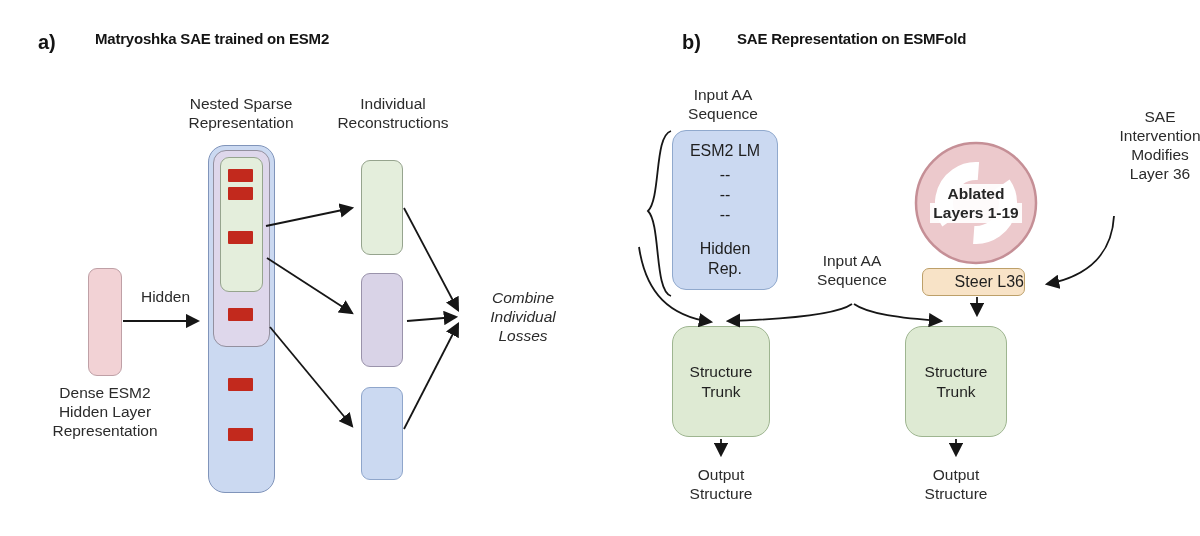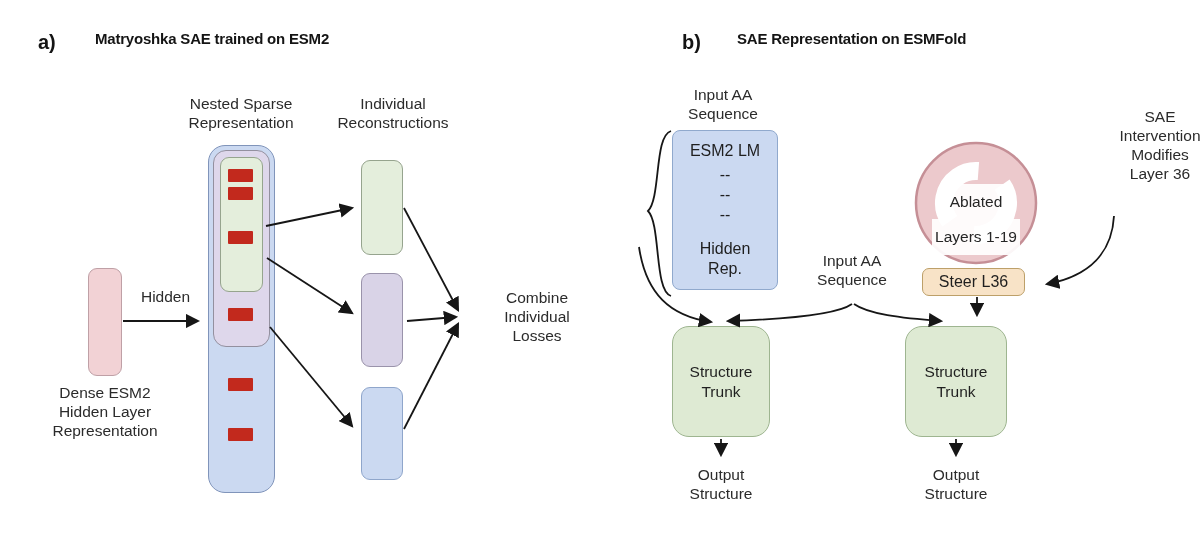--- a/index.html
+++ b/index.html
@@ -16,33 +16,33 @@
   .ptag{position:absolute;z-index:3;font-weight:700;font-size:20px;color:#141414;}
   .ptitle{position:absolute;z-index:3;font-weight:700;font-size:15px;color:#141414;letter-spacing:-0.2px;}
   .pinkbox{background:var(--pink-fill,#f2d2d5);border:1.5px solid var(--pink-border,#bfa0a6);border-radius:9px;}
   .nest-outer{background:var(--blue-fill,#cbd9f1);border:1.5px solid var(--blue-border,#8094ba);border-radius:17px;}
   .nest-mid{background:var(--purple-fill,#ded7eb);border:1.5px solid var(--purple-border,#93909f);border-radius:13px;}
   .nest-inner{background:var(--green-fill,#e4eedc);border:1.5px solid var(--green-border,#96a48e);border-radius:9px;}
   .redblk{background:var(--red-block,#c2291d);border-radius:1px;}
   .recon-g{background:var(--green-fill,#e4eedc);border:1.5px solid var(--green-border,#96a48e);border-radius:9px;}
   .recon-p{background:var(--recon-purple-fill,#d9d3e7);border:1.5px solid var(--recon-purple-border,#9a93ab);border-radius:9px;}
   .recon-b{background:var(--blue-fill,#cbd9f1);border:1.5px solid var(--recon-blue-border,#8fa6cb);border-radius:9px;}
-  .esm2box{background:var(--blue-fill,#cbd9f1);border:1.5px solid var(--esm2-border,#90a9cd);border-radius:8px;font-size:16px;color:#1f1f1f;}
+  .esm2box{background:var(--blue-fill,#cbd9f1);border:1.5px solid var(--esm2-border,#90a9cd);border-radius:14px;font-size:16px;color:#1f1f1f;}
   .esm2box .inner{position:absolute;left:0;right:0;text-align:center;white-space:pre-line;line-height:1.25;}
   .trunk{
     background:var(--trunk-fill,#deead3);border:1.5px solid var(--trunk-border,#9eb590);border-radius:17px;
     display:flex;align-items:center;justify-content:center;text-align:center;
     white-space:pre-line;font-size:15.5px;line-height:1.25;color:#1f1f1f;
   }
   .steer{
     background:var(--steer-fill,#f8e3c7);border:1.5px solid var(--steer-border,#bda069);border-radius:7px;
     display:flex;align-items:center;justify-content:center;font-size:16px;color:#1f1f1f;
   }
   .ablated-label{position:absolute;z-index:3;text-align:center;font-size:15.5px;line-height:1.25;color:#262626;}
-  .ablated-label span{background:rgba(255,255,255,0.92);padding:8px 3px;display:inline-block;}
+  .ablated-label span{background:rgba(255,255,255,0.92);padding:0 3px;display:inline-block;font-weight:bold;}
 </style>
 </head>
 <body>
 
 <div class="canvas">
 
   <div class="box pinkbox" style="left:88px;top:268px;width:34px;height:108px;"></div>
 
   <div class="box nest-outer" style="left:208px;top:145px;width:67px;height:348px;"></div>
   <div class="box nest-mid" style="left:213px;top:150px;width:57px;height:197px;"></div>
@@ -61,21 +61,21 @@
 
   <div class="box esm2box" style="left:672px;top:130px;width:106px;height:160px;">
     <div class="inner" style="top:10px;">ESM2 LM</div>
     <div class="inner" style="top:34px;">--
 --
 --</div>
     <div class="inner" style="bottom:10px;">Hidden
 Rep.</div>
   </div>
 
-  <div class="box steer" style="left:922px;top:268px;width:103px;height:28px;">
+  <div class="box steer" style="left:922px;top:268px;width:103px;height:28px;justify-content:flex-end;">
     <span>Steer L36</span>
   </div>
 
   <div class="box trunk" style="left:672px;top:326px;width:98px;height:111px;">Structure
 Trunk</div>
   <div class="box trunk" style="left:905px;top:326px;width:102px;height:111px;">Structure
 Trunk</div>
 
   <svg class="overlay" viewBox="0 0 1200 536">
     <defs>
@@ -112,21 +112,21 @@
   <div class="ptitle" style="left:95px;top:30px;">Matryoshka SAE trained on ESM2</div>
 
   <div class="lbl" style="left:166px;top:95px;width:150px;">Nested Sparse
 Representation</div>
   <div class="lbl" style="left:318px;top:95px;width:150px;">Individual
 Reconstructions</div>
   <div class="lbl" style="left:128px;top:288px;width:75px;">Hidden</div>
   <div class="lbl" style="left:35px;top:384px;width:140px;">Dense ESM2
 Hidden Layer
 Representation</div>
-  <div class="lbl" style="left:482px;top:289px;width:110px;">Combine
+  <div class="lbl" style="left:468px;top:289px;width:110px;font-style:italic;">Combine
 Individual
 Losses</div>
 
   <div class="ptag" style="left:682px;top:31px;">b)</div>
   <div class="ptitle" style="left:737px;top:30px;">SAE Representation on ESMFold</div>
 
   <div class="lbl" style="left:663px;top:86px;width:120px;">Input AA
 Sequence</div>
   <div class="lbl" style="left:792px;top:252px;width:120px;">Input AA
 Sequence</div>

